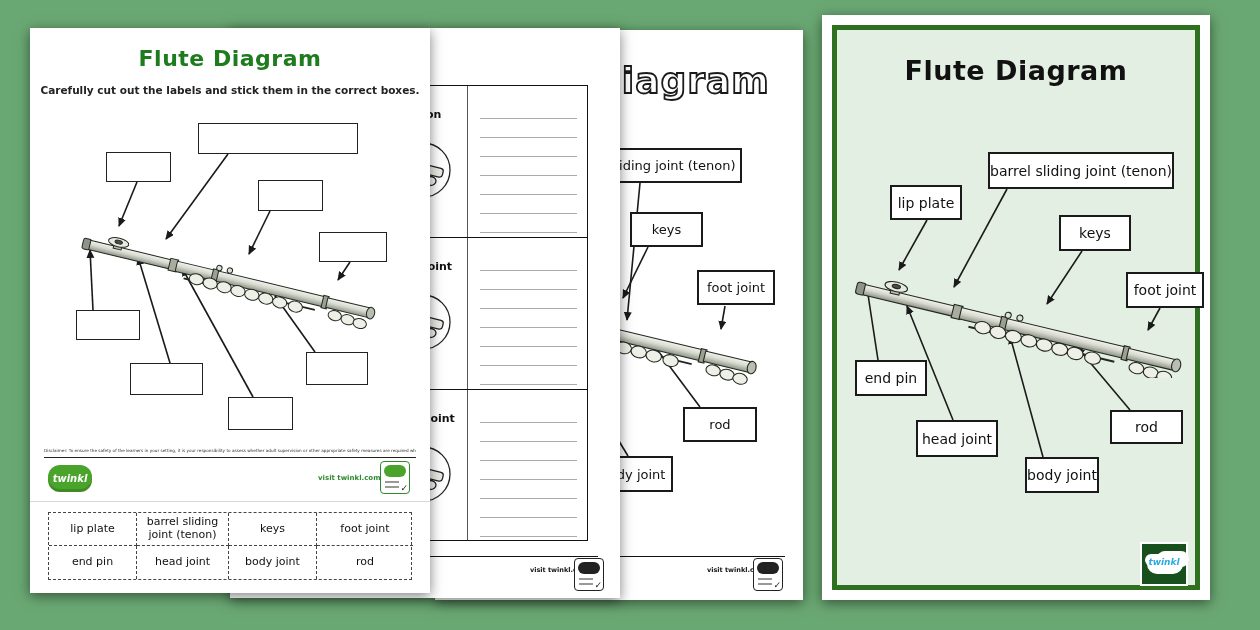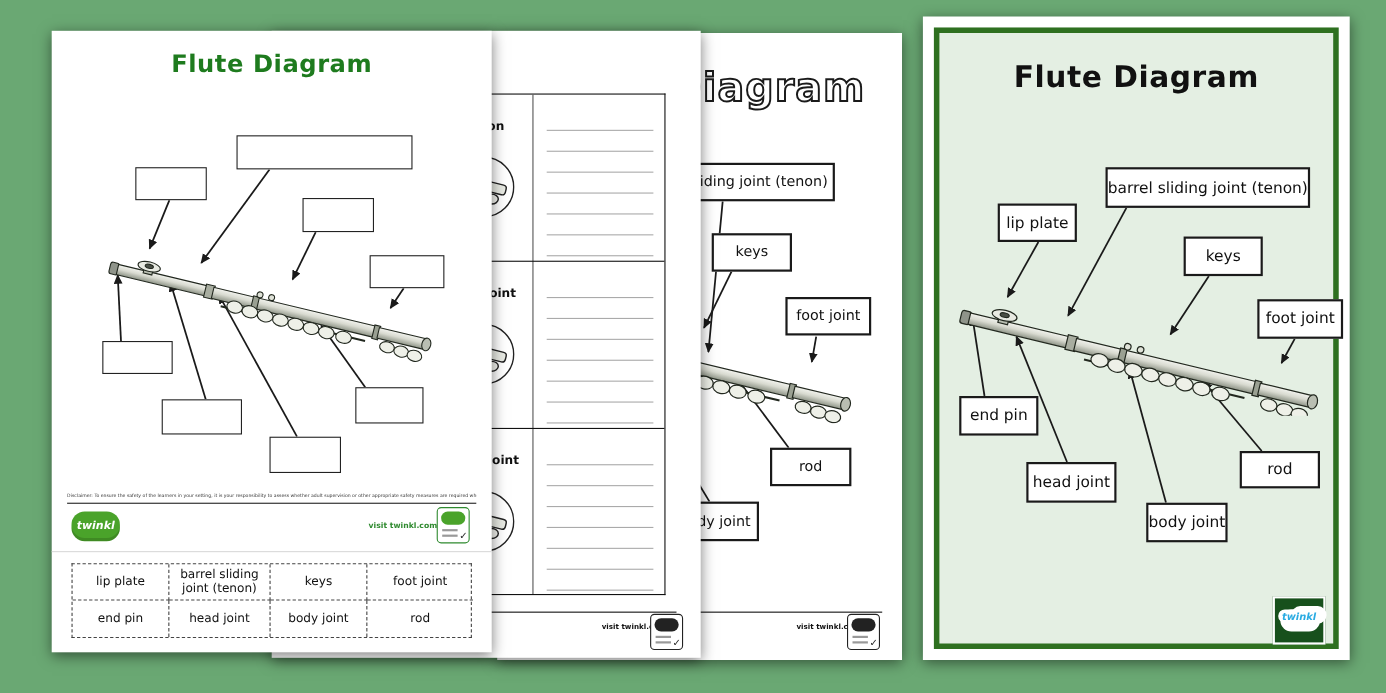--- a/index.html
+++ b/index.html
@@ -1,18 +1,18 @@
 <!DOCTYPE html>
 <html><head>
 <meta charset="utf-8">
 <style>
   * { margin:0; padding:0; box-sizing:border-box; }
   html,body { width:1260px; height:630px; overflow:hidden; }
   body { background:#6aa873; font-family:"DejaVu Sans","Liberation Sans",sans-serif; position:relative; }
-  .stage { position:absolute; inset:0;margin-left:17px; }
+  .stage { position:absolute; inset:0; }
   .page { position:absolute; background:#fff; box-shadow:0 3px 12px rgba(0,0,0,.5); }
   .page1 { left:30px; top:28px; width:400px; height:565px; z-index:30; }
   .page2 { left:230px; top:28px; width:390px; height:570px; z-index:20; }
   .page3 { left:435px; top:30px; width:368px; height:570px; z-index:10; }
   .page4 { left:822px; top:15px; width:388px; height:585px; z-index:20; }
 
   
   .p1-title { position:absolute; top:18px; left:0; right:0; text-align:center;
               font-size:22px; font-weight:bold; color:#1e7b1e; letter-spacing:.5px; }
   .p1-instr { position:absolute; top:56px; left:0; right:0; text-align:center;
@@ -127,20 +127,21 @@
       <ellipse cx="22" cy="36" rx="6" ry="4.5" fill="#f4f5f0"></ellipse>
       <ellipse cx="35" cy="39" rx="6" ry="4.5" fill="#f4f5f0"></ellipse>
     </g>
   </defs>
 </svg>
 
 <div class="stage">
 
   <section class="page page1">
     <h1 class="p1-title">Flute Diagram</h1>
+    <p class="p1-instr">Carefully cut out the labels and stick them in the correct boxes.</p>
 
     <svg class="leader">
       <line x1="107" y1="154" x2="89" y2="198" marker-end="url(#arh)"></line>
       <line x1="198" y1="126" x2="136" y2="211" marker-end="url(#arh)"></line>
       <line x1="240" y1="183" x2="219" y2="226" marker-end="url(#arh)"></line>
       <line x1="320" y1="234" x2="308" y2="252" marker-end="url(#arh)"></line>
       <line x1="63" y1="282" x2="60" y2="222" marker-end="url(#arh)"></line>
       <line x1="140" y1="335" x2="108" y2="229" marker-end="url(#arh)"></line>
       <line x1="223" y1="369" x2="152" y2="240" marker-end="url(#arh)"></line>
       <line x1="285" y1="324" x2="245" y2="268" marker-end="url(#arh)"></line>

